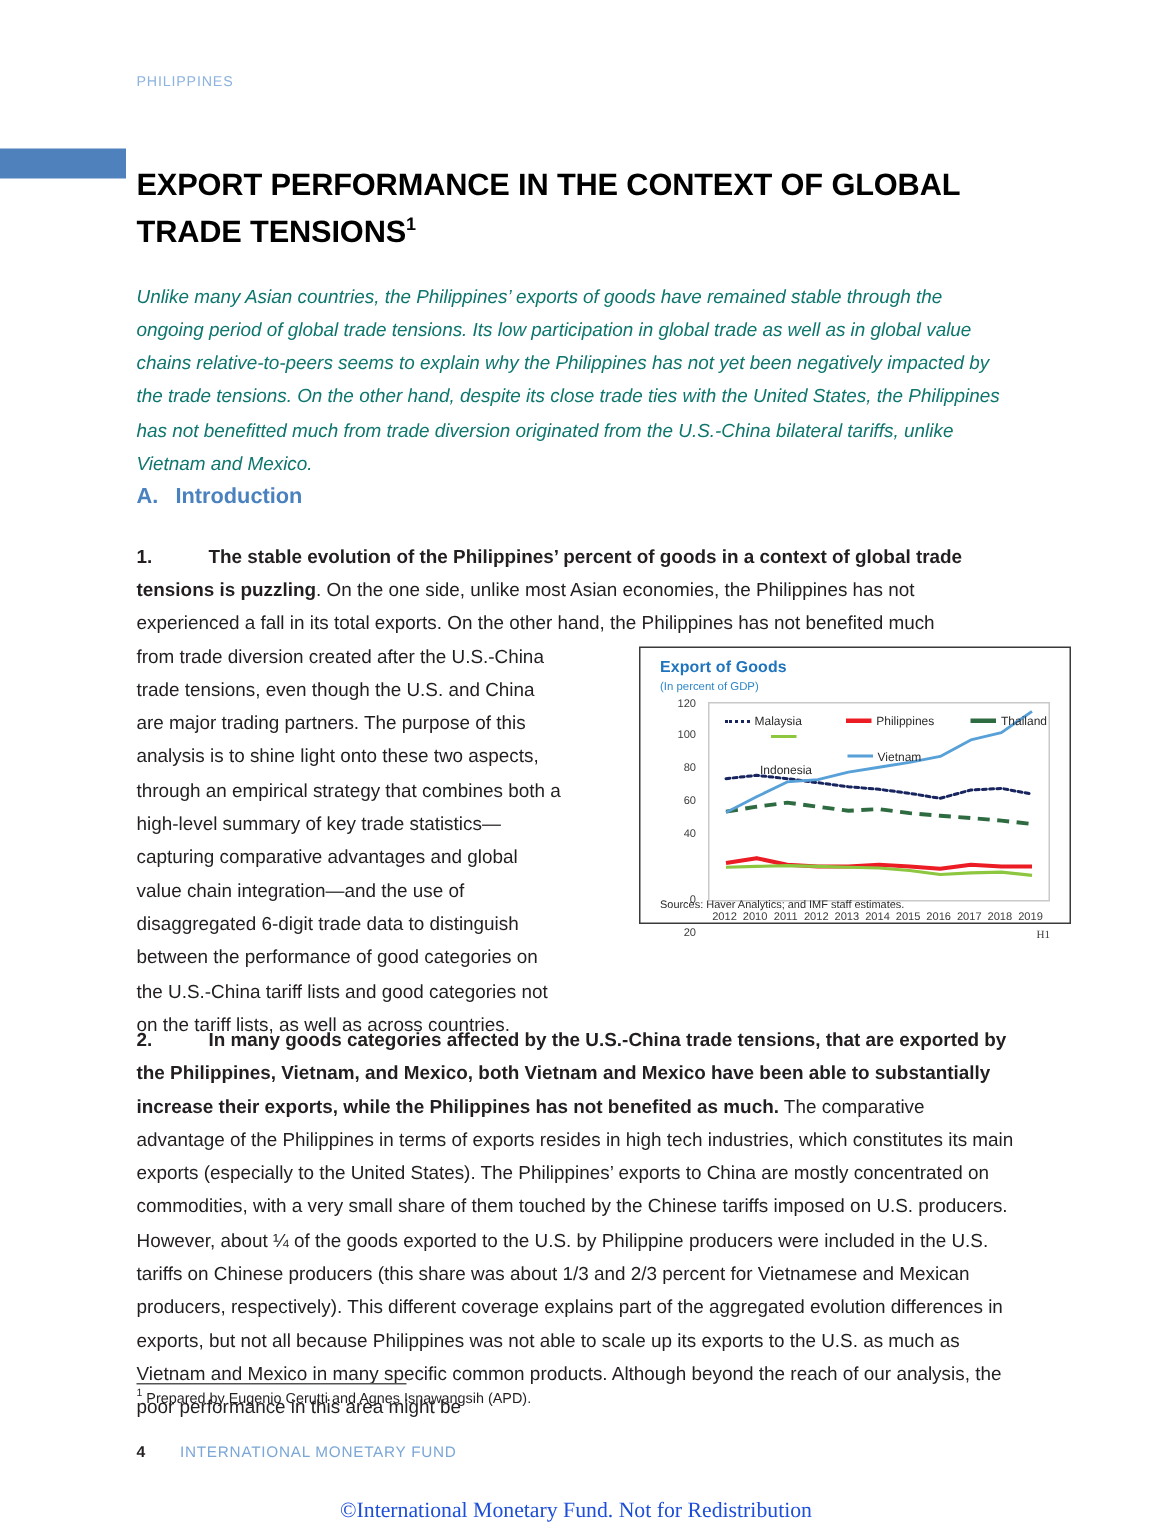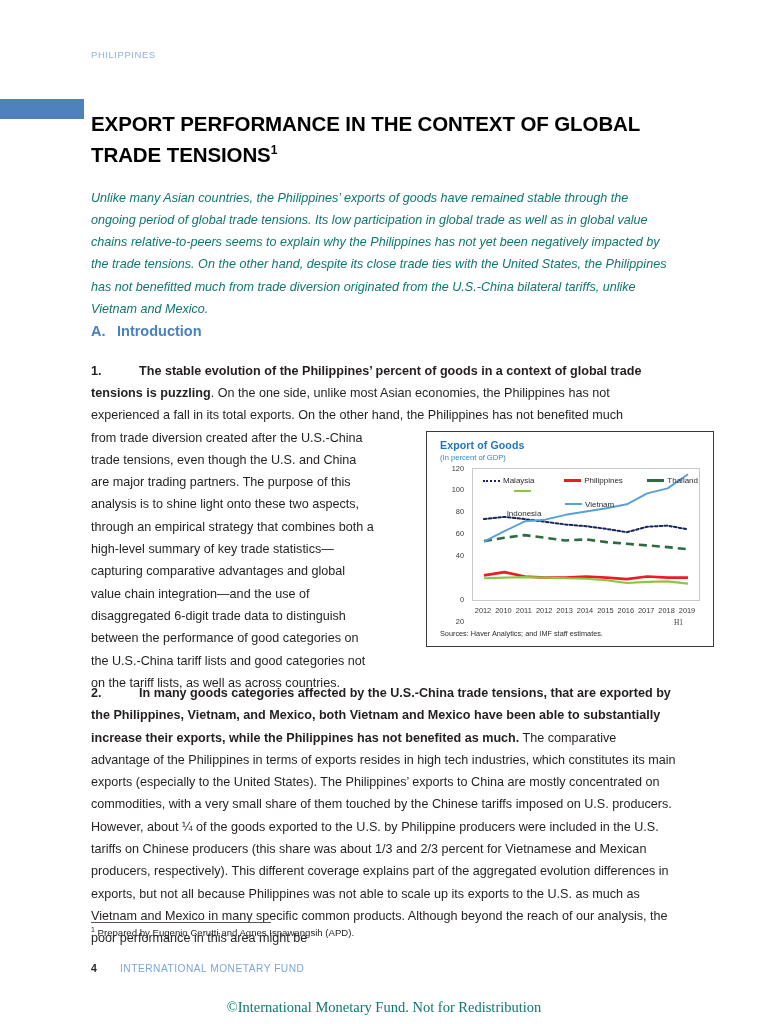--- a/index.html
+++ b/index.html
@@ -113,21 +113,21 @@
     width: 585px;
     margin-top: 10px;
   }
 
   
   .figure-box {
     position: absolute;
     left: 386px;
     top: 415px;
     width: 288px;
-    height: 216px;
+    height: 185px;
     border: 1.4px solid #3a3a3a;
     background: #ffffff;
     box-sizing: border-box;
     padding-left: 23px;
   }
   .fig-title {
     position: absolute;
     left: 13px;
     top: 7px;
     font-size: 10.6px;
@@ -174,21 +174,21 @@
     font-size: 7.4px;
     color: #3b3b3b;
     text-align: center;
     width: 26px;
     top: 174px;
   }
   .xtick2 {
     position: absolute;
     font-size: 7.4px;
     color: #3b3b3b;
-    text-align: left;
+    text-align: right;
     width: 26px;
     top: 186px;
     font-family: Liberation Serif, serif;
   }
 
   
   .legend {
     position: absolute;
     left: 56px;
     top: 44px;
@@ -242,21 +242,21 @@
     color: #7ba7d7;
   }
   .copyright {
     position: absolute;
     left: 0;
     top: 999px;
     width: 768px;
     text-align: center;
     font-family: "Liberation Serif", serif;
     font-size: 14.5px;
-    color: #0f766e;
+    color: #1d4ed8;
   }
 </style>
 </head>
 <body>
 
 <div class="running-head">PHILIPPINES</div>
 
 <div class="accent-bar"></div>
 
 <h1 class="chapter-title"><span>EXPORT PERFORMANCE IN THE CONTEXT OF GLOBAL TRADE TENSIONS</span><sup>1</sup></h1>

